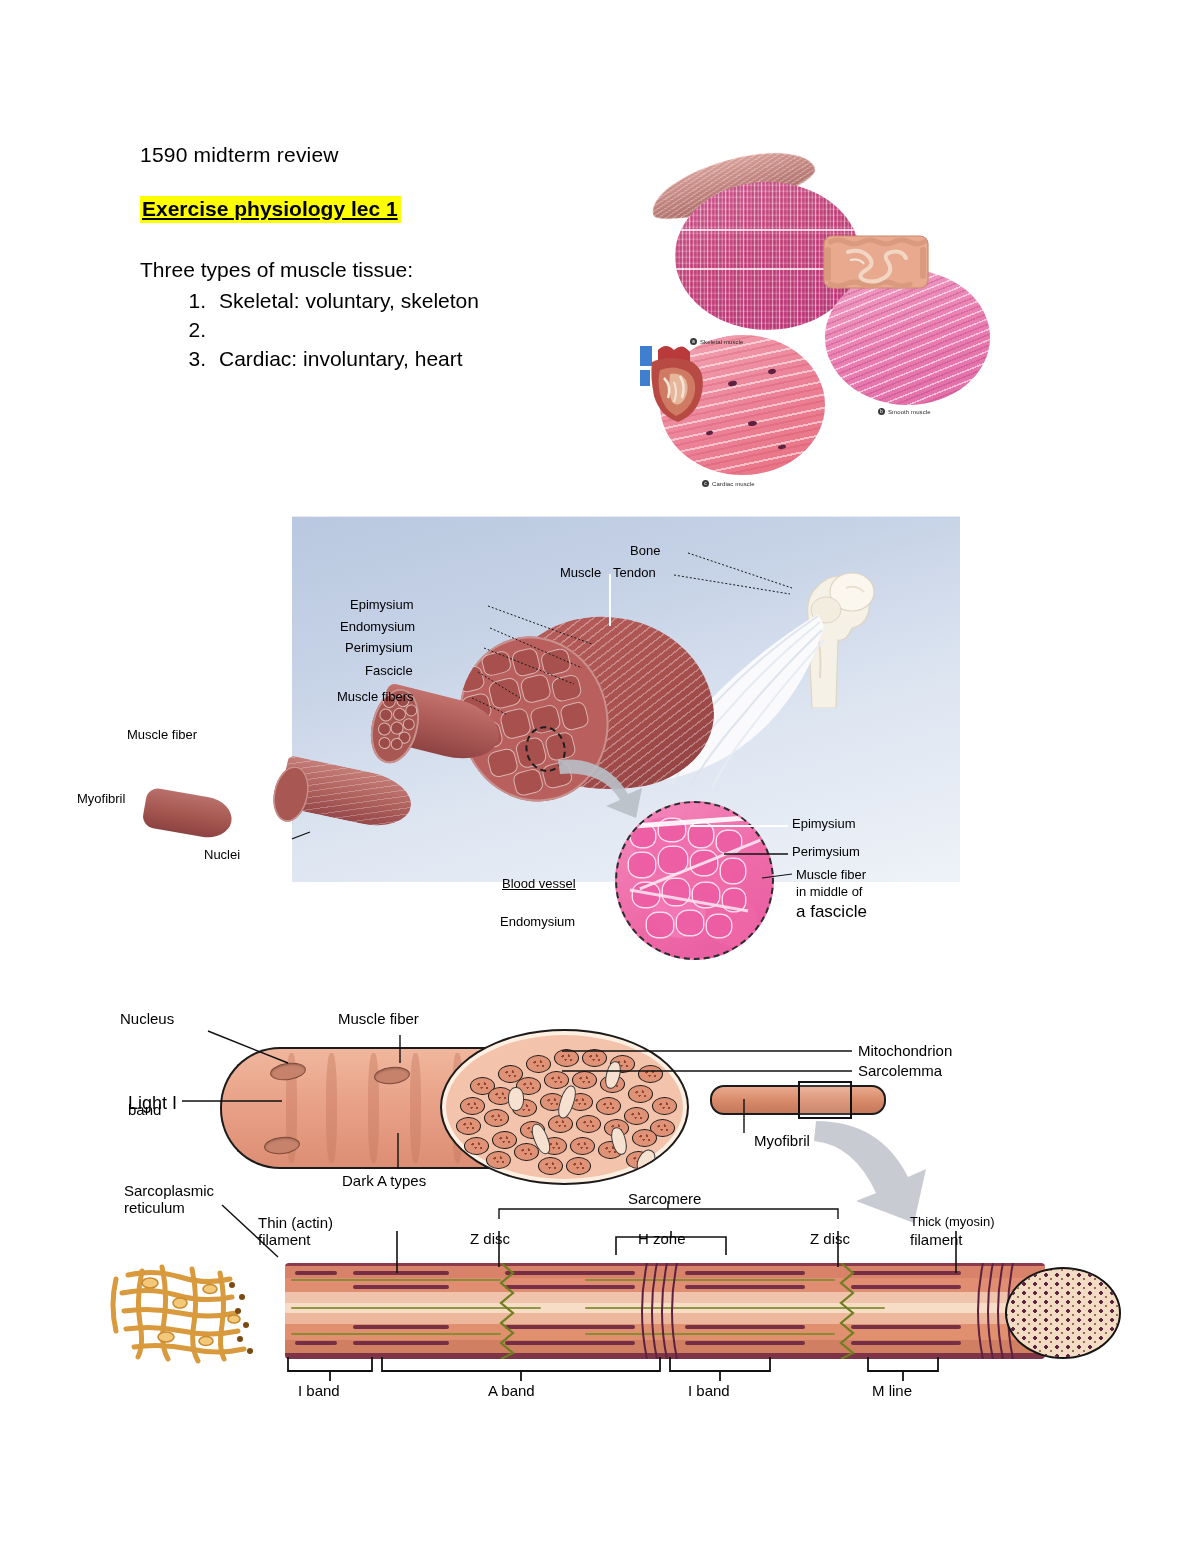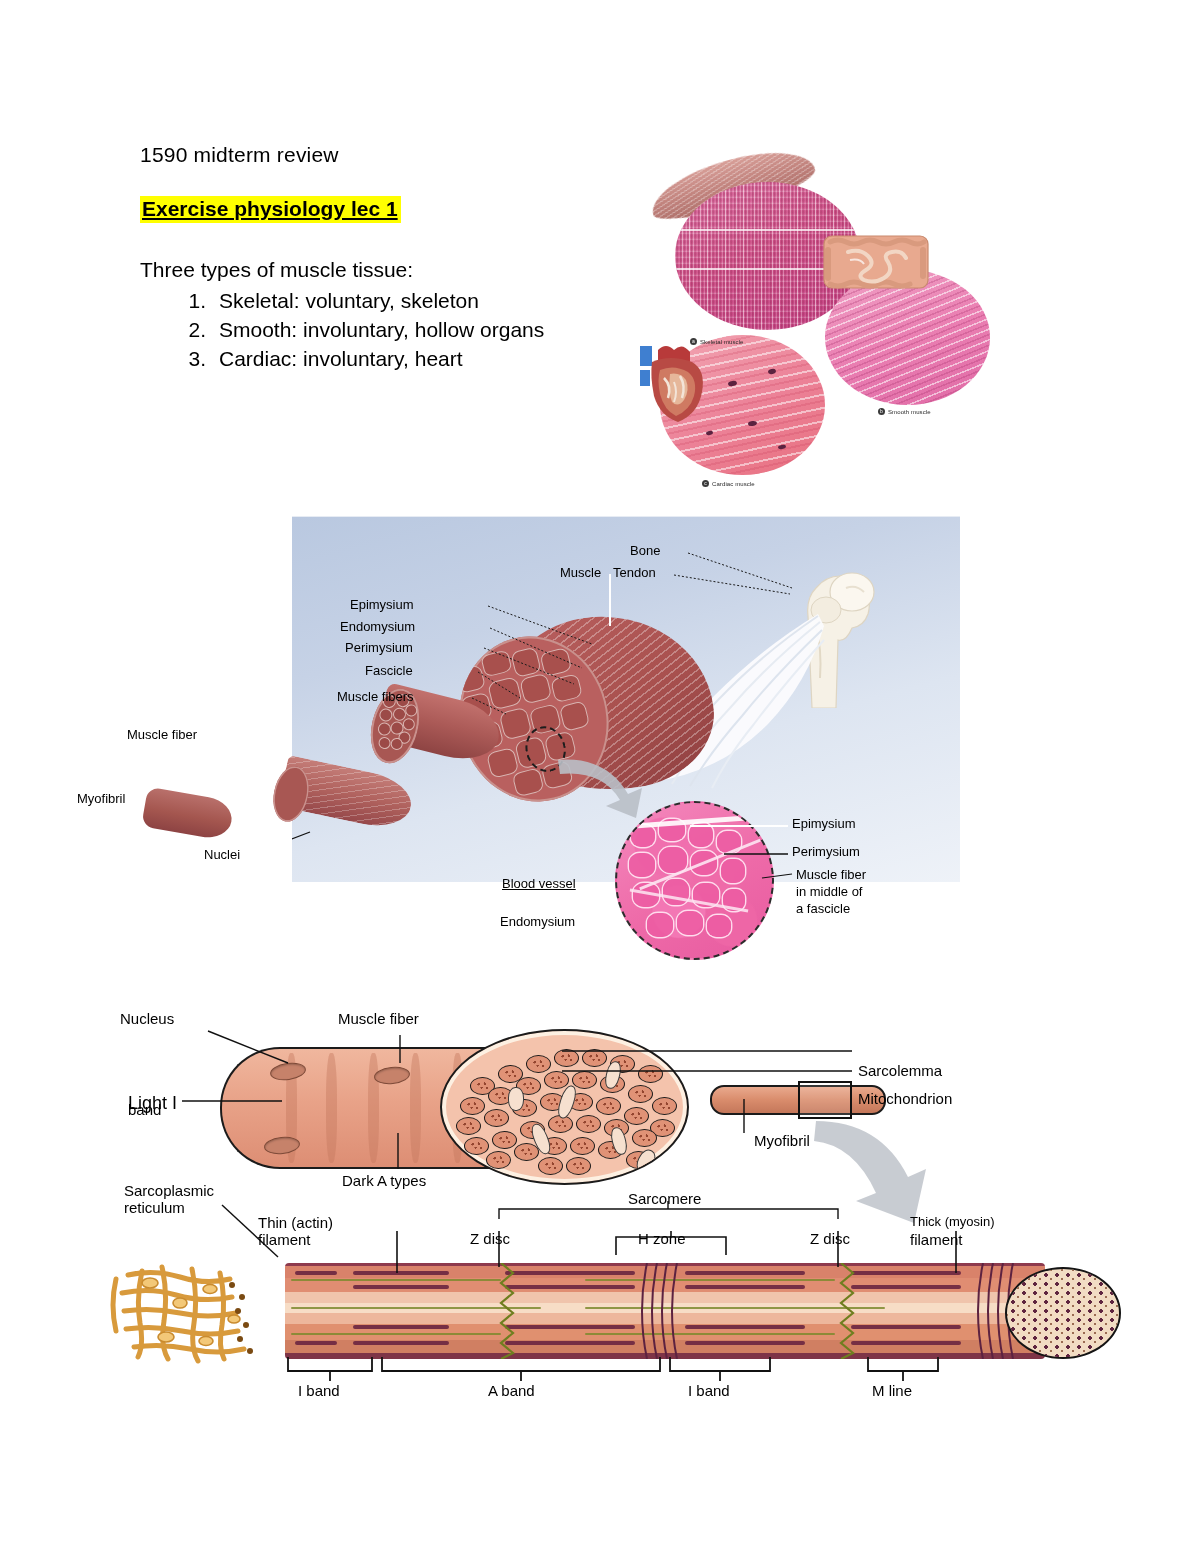--- a/index.html
+++ b/index.html
@@ -362,21 +362,20 @@
 
   <div class="intro-line">Three types of muscle tissue:</div>
 
   <ul class="num-list">
     <li>
       <span class="marker">1.</span>
       <span>Skeletal: voluntary, skeleton</span>
     </li>
     <li>
       <span class="marker">2.</span>
-      <span>Smooth: involuntary, hollow organs</span>
     </li>
     <li>
       <span class="marker">3.</span>
       <span>Cardiac: involuntary, heart</span>
     </li>
   </ul>
 
   <div class="fig" id="fig-muscle-types">
 
     <div id="skeletal-belly"></div>
@@ -561,21 +560,21 @@
       <div class="lbl" style="left:-165px;top:212px;font-size:13px;">Muscle fiber</div>
       <div class="lbl" style="left:-215px;top:276px;font-size:13px;">Myofibril</div>
       <div class="lbl" style="left:-88px;top:332px;font-size:13px;">Nuclei</div>
 
       <div class="lbl" style="left:500px;top:301px;font-size:13px;">Epimysium</div>
       <div class="lbl" style="left:500px;top:329px;font-size:13px;">Perimysium</div>
       <div class="lbl" style="left:210px;top:361px;font-size:13px;text-decoration:underline;">Blood vessel</div>
       <div class="lbl" style="left:208px;top:399px;font-size:13px;">Endomysium</div>
       <div class="lbl" style="left:504px;top:352px;font-size:13px;"><span>Muscle fiber</span></div>
       <div class="lbl" style="left:504px;top:369px;font-size:13px;">in middle of</div>
-      <div class="lbl" style="left:504px;top:386px;font-size:13px;">a fascicle</div>
+      <div class="lbl" style="left:504px;top:386px;font-size:17px;">a fascicle</div>
     </div>
   </div>
 
   <div class="fig" id="fig-fiber">
 
     <div id="fiber-body">
       <div class="fiber-stripe" style="left:64px;"></div>
       <div class="fiber-stripe" style="left:104px;"></div>
       <div class="fiber-stripe" style="left:146px;"></div>
       <div class="fiber-stripe" style="left:188px;"></div>
@@ -766,21 +765,21 @@
       <line x1="610" y1="366" x2="610" y2="376" stroke="#111" stroke-width="1.8"></line>
       <path d="M758 352 L758 366 L828 366 L828 352" fill="none" stroke="#111" stroke-width="1.8"></path>
       <line x1="793" y1="366" x2="793" y2="376" stroke="#111" stroke-width="1.8"></line>
     </svg>
 
     <div class="lbl" style="left:10px;top:6px;font-size:15px;">Nucleus</div>
     <div class="lbl" style="left:228px;top:6px;font-size:15px;">Muscle fiber</div>
     <div class="lbl" style="left:18px;top:80px;font-size:18px;margin-top:8px;">Light I</div>
     <div class="lbl" style="left:18px;top:97px;font-size:15px;">band</div>
     <div class="lbl" style="left:232px;top:168px;font-size:15px;">Dark A types</div>
-    <div class="lbl" style="left:748px;top:38px;font-size:15px;margin-top:48px;">Mitochondrion</div>
+    <div class="lbl" style="left:748px;top:38px;font-size:15px;">Mitochondrion</div>
     <div class="lbl" style="left:748px;top:58px;font-size:15px;">Sarcolemma</div>
     <div class="lbl" style="left:644px;top:128px;font-size:15px;">Myofibril</div>
 
     <div class="lbl" style="left:14px;top:178px;font-size:15px;">Sarcoplasmic</div>
     <div class="lbl" style="left:14px;top:195px;font-size:15px;">reticulum</div>
 
     <div class="lbl" style="left:148px;top:210px;font-size:15px;">Thin (actin)</div>
     <div class="lbl" style="left:148px;top:227px;font-size:15px;">filament</div>
 
     <div class="lbl" style="left:800px;top:210px;font-size:13px;">Thick (myosin)</div>

